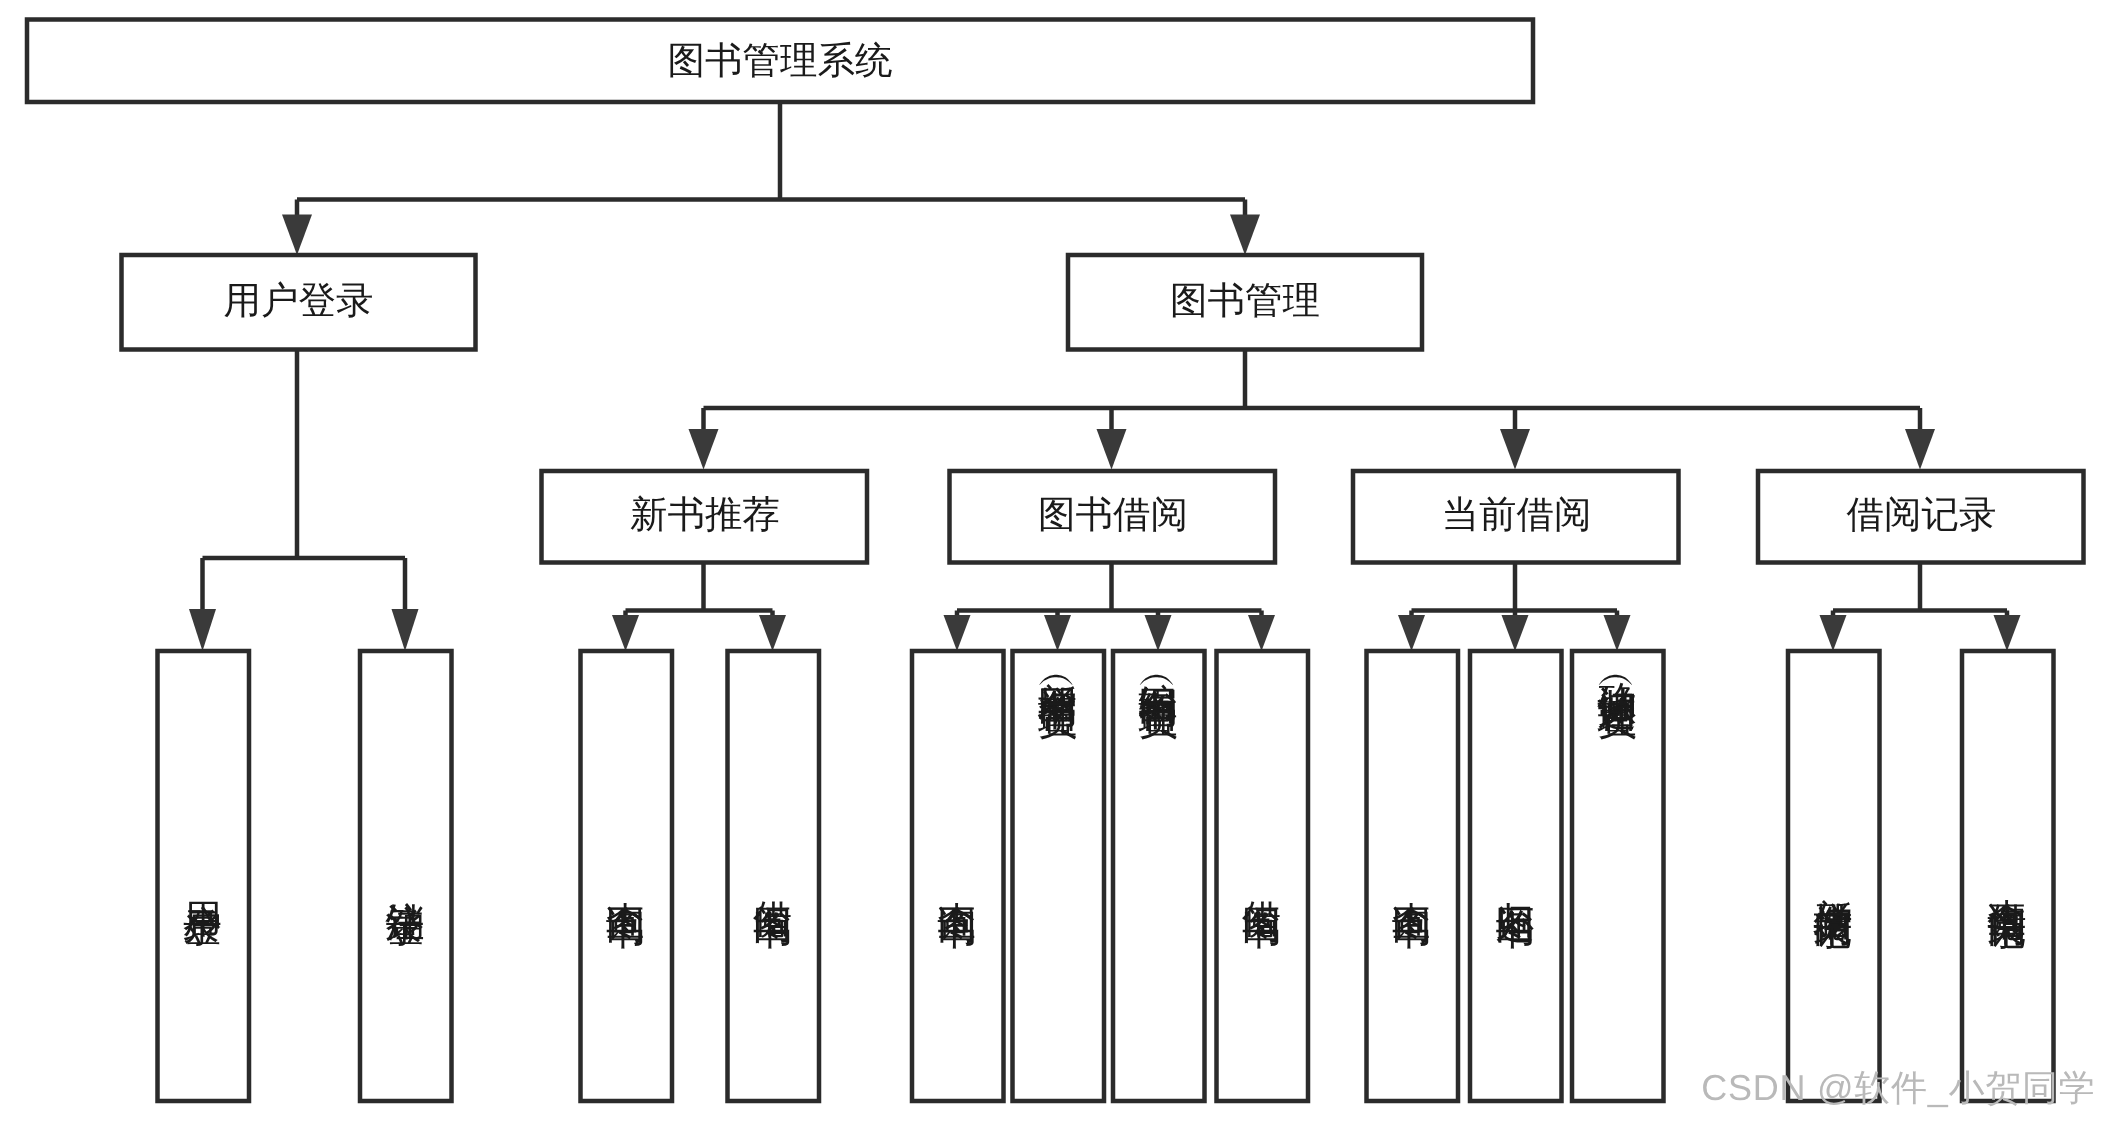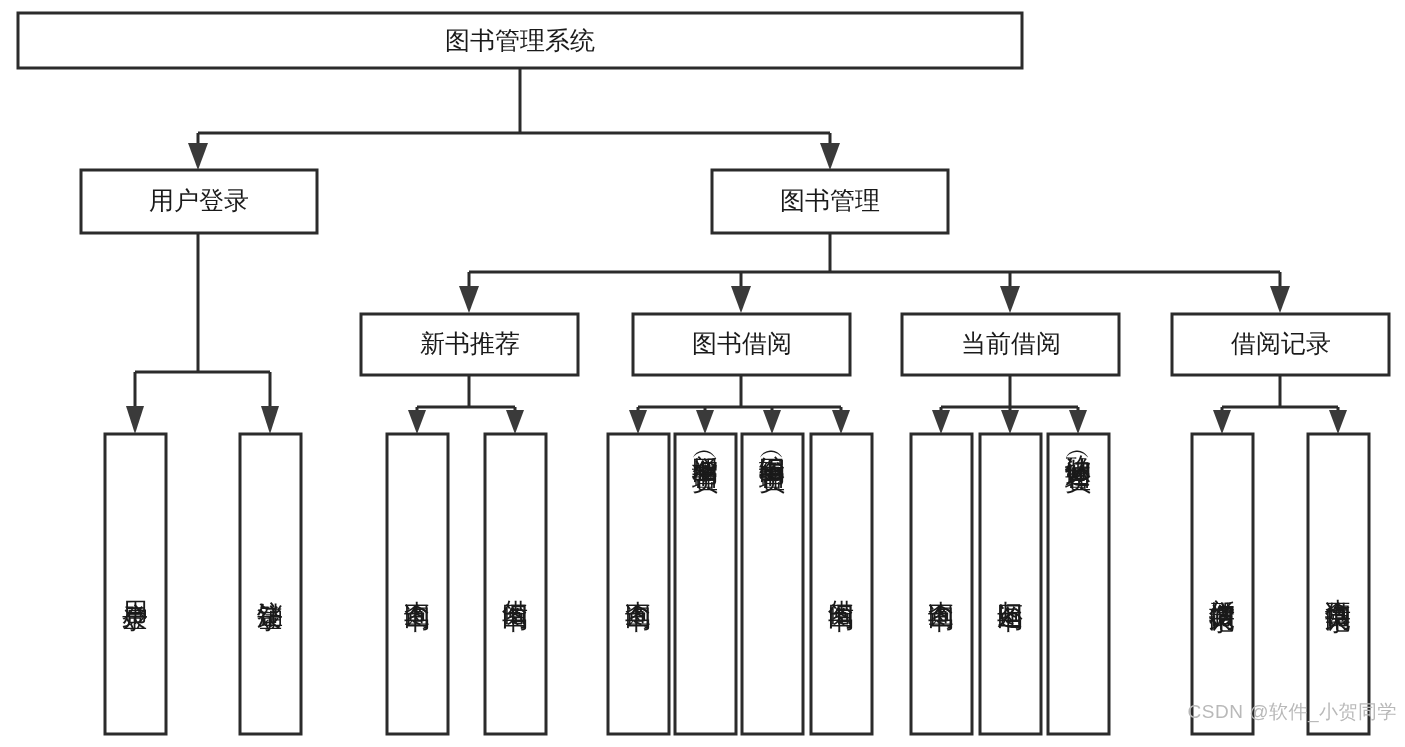--- a/index.html
+++ b/index.html
@@ -60,23 +60,23 @@
     font-family: "Liberation Sans", "DejaVu Sans", sans-serif;
     font-size: 26px;
     line-height: 1.08;
     color: #1a1a1a;
     letter-spacing: 2px;
     white-space: nowrap;
   }
   .watermark {
     position: absolute;
     right: 8px;
-    bottom: 22px;
-    font-family: "Liberation Sans", "DejaVu Sans", sans-serif;
-    font-size: 19px;
+    bottom: 6px;
+    font-family: "Liberation Sans", "DejaVu Sans", sans-serif;
+    font-size: 24px;
     color: #b9b9b9;
     letter-spacing: 0.5px;
     white-space: nowrap;
   }
 </style>
 </head>
 <body>
 
 <div id="canvas">
 

